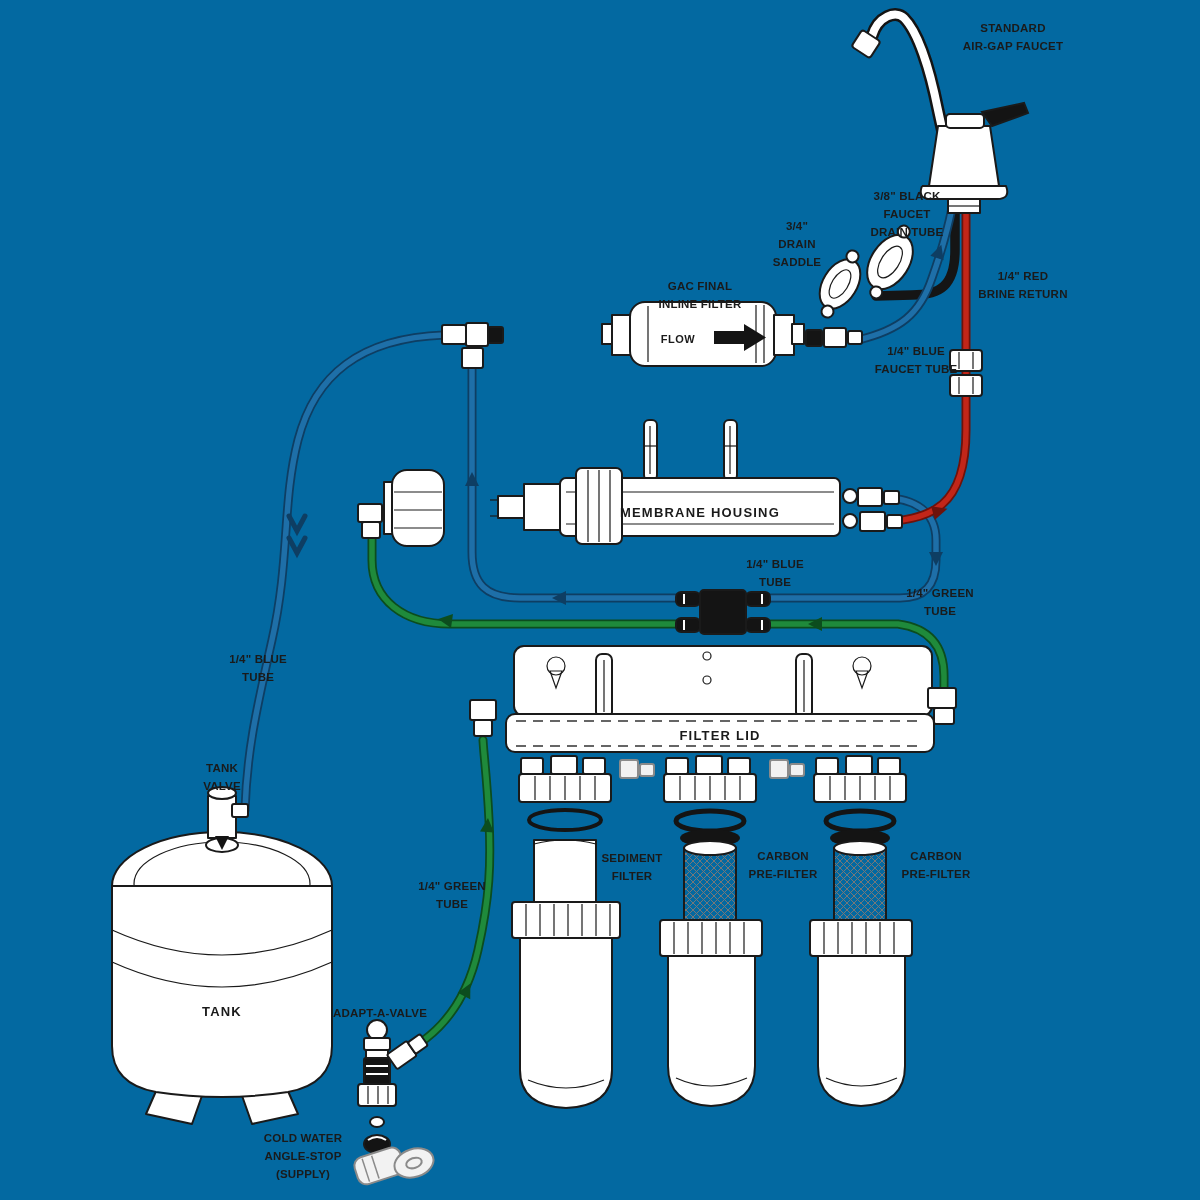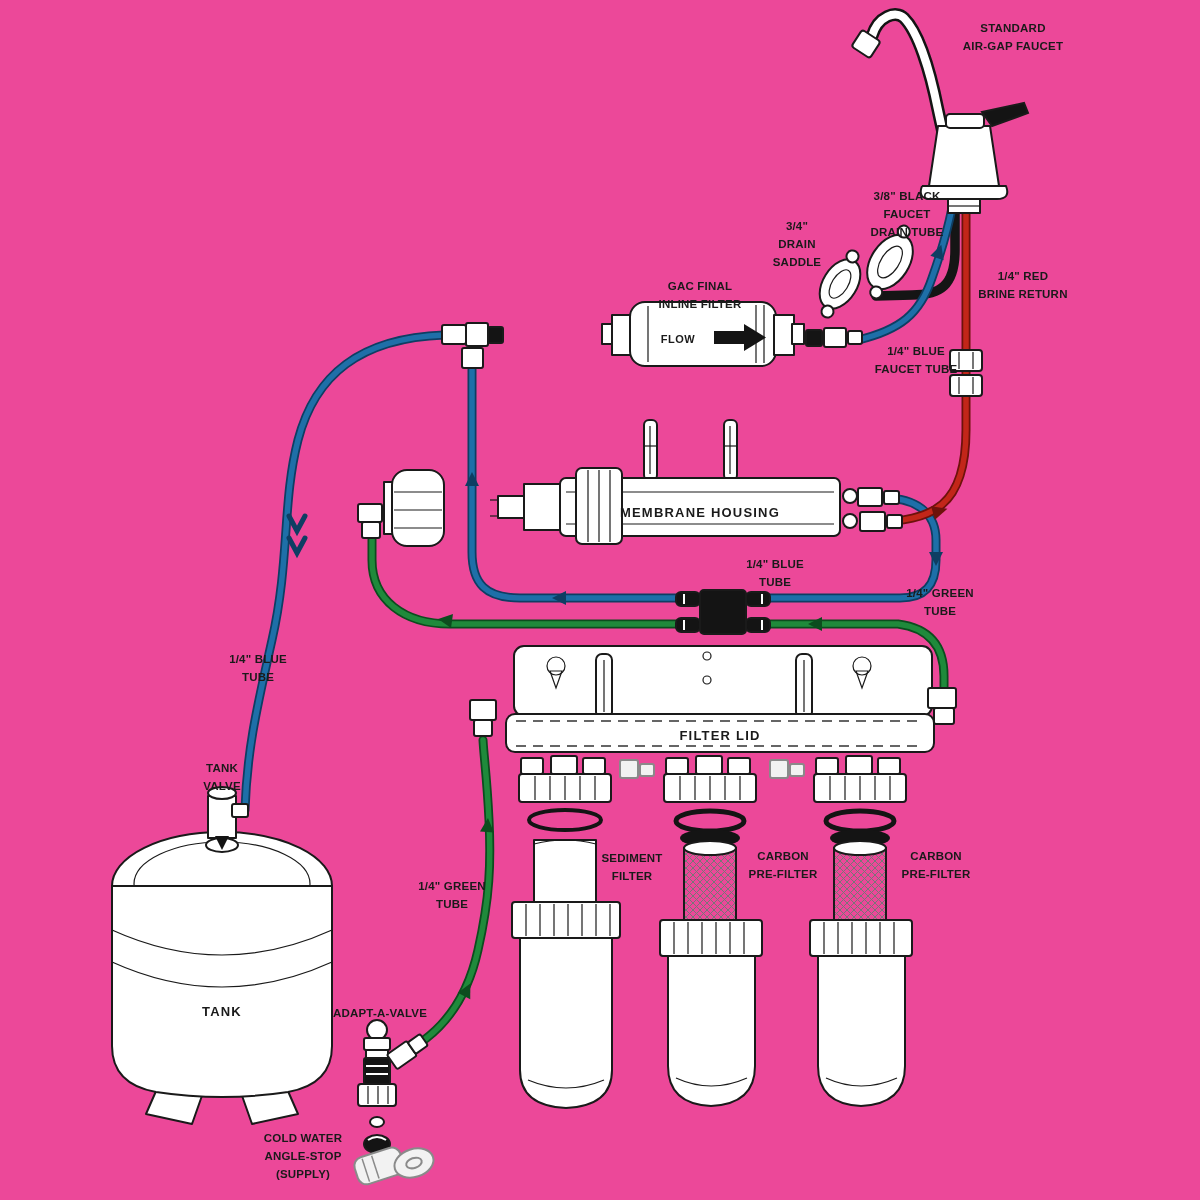--- a/index.html
+++ b/index.html
@@ -1,16 +1,16 @@
 <!DOCTYPE html>
 <html style="--c-tube_blue: #1e6fa8; --c-tube_blue_dark: #0e3e63; --c-tube_red: #c22619; --c-tube_red_dark: #6e120b; --c-tube_green: #1f8a3b; --c-tube_green_dark: #0c4d1e; --c-line: #1a1a1a; --c-text: #1a1a1a; --c-metal_gray: #8a8a8a;"><head>
 <meta charset="utf-8">
 <style>
   html,body{margin:0;padding:0;background:#fff;}
-  .stage{position:relative;width:1200px;height:1200px;background:#ec4899;overflow:hidden;}
+  .stage{position:relative;width:1200px;height:1200px;background:#0369a1;overflow:hidden;}
   svg{display:block;}
   .lbl{font-family:"Liberation Sans",sans-serif;font-size:11.5px;font-weight:bold;
        fill:var(--c-text,#1a1a1a);text-anchor:middle;letter-spacing:.2px;}
   .lbl-big{font-size:13px;letter-spacing:1.2px;}
   .lbl-flow{font-size:11px;letter-spacing:.5px;}
   .ln{stroke:var(--c-line,#1a1a1a);stroke-width:2;fill:#fff;stroke-linejoin:round;}
   .ln-thin{stroke:var(--c-line,#1a1a1a);stroke-width:1.2;fill:none;}
   .ln-black{stroke:var(--c-line,#1a1a1a);stroke-width:2;fill:#141414;}
   .ln-gray{stroke:var(--c-metal_gray,#8a8a8a);stroke-width:2;fill:#f2f2f2;}
   .to{fill:none;stroke-linecap:round;stroke-linejoin:round;}

